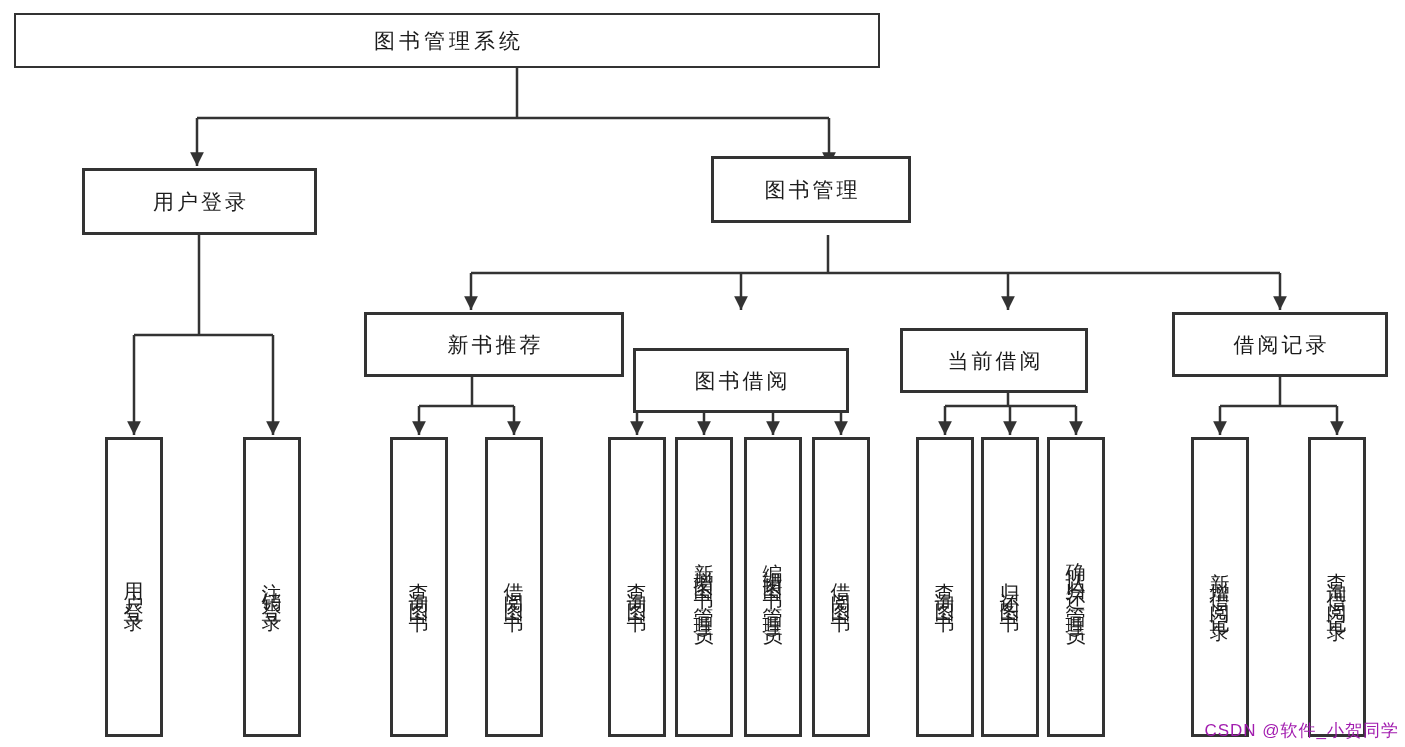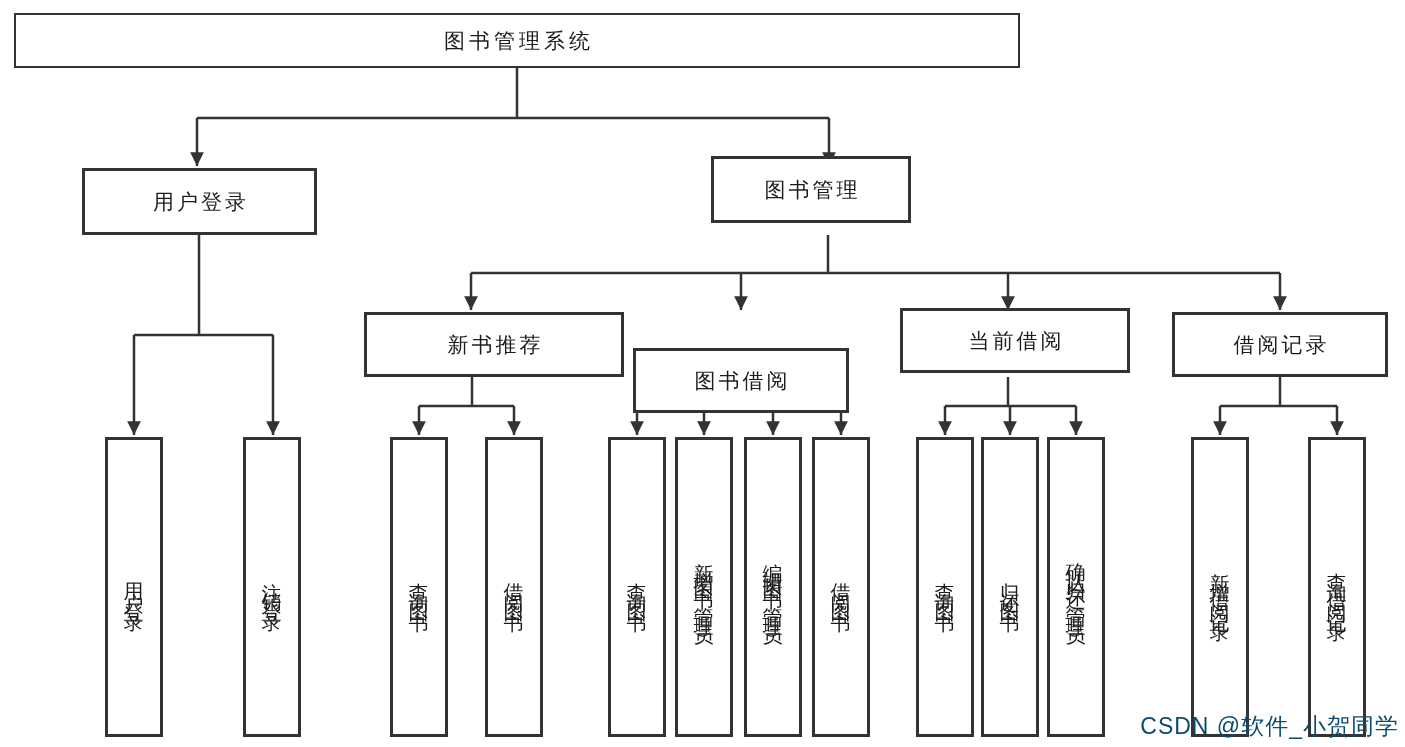--- a/index.html
+++ b/index.html
@@ -29,22 +29,22 @@
     top: 437px; height: 300px; width: 58px;
     display: flex; align-items: center; justify-content: center;
     writing-mode: vertical-rl; text-orientation: mixed;
     font-size: 20px; letter-spacing: 10px;
     color: #1c1c1c;
     line-height: 1;
   }
   .watermark {
     position: absolute; z-index: 3;
     right: 6px; bottom: 5px;
-    font-size: 23px; letter-spacing: 1px;
-    color: #0c4a6e;
+    font-size: 17px; letter-spacing: 1px;
+    color: #a21caf;
     white-space: nowrap;
   }
 </style>
 </head>
 <body>
 
 <div class="canvas">
 
   <svg class="connectors" viewBox="0 0 1405 747" xmlns="http://www.w3.org/2000/svg">
     <defs>
@@ -82,28 +82,28 @@
       <line x1="945" y1="406" x2="945" y2="435" marker-end="url(#arrow)"></line>
       <line x1="1010" y1="406" x2="1010" y2="435" marker-end="url(#arrow)"></line>
       <line x1="1076" y1="406" x2="1076" y2="435" marker-end="url(#arrow)"></line>
 
       <path d="M1280,377 L1280,406 M1220,406 L1337,406"></path>
       <line x1="1220" y1="406" x2="1220" y2="435" marker-end="url(#arrow)"></line>
       <line x1="1337" y1="406" x2="1337" y2="435" marker-end="url(#arrow)"></line>
     </g>
   </svg>
 
-  <div class="node root" style="left:14px; top:13px; width:1006px; height:55px;">图书管理系统</div>
+  <div class="node root" style="left:14px; top:13px; width:866px; height:55px;">图书管理系统</div>
 
   <div class="node" style="left:82px; top:168px; width:235px; height:67px;">用户登录</div>
   <div class="node" style="left:711px; top:156px; width:200px; height:67px;">图书管理</div>
 
   <div class="node" style="left:364px; top:312px; width:260px; height:65px;">新书推荐</div>
   <div class="node" style="left:633px; top:312px; width:216px; height:65px;margin-top:36px;">图书借阅</div>
-  <div class="node" style="left:900px; top:308px; width:230px; height:65px;">当前借阅</div>
+  <div class="node" style="left:900px; top:328px; width:188px; height:65px;">当前借阅</div>
   <div class="node" style="left:1172px; top:312px; width:216px; height:65px;">借阅记录</div>
 
   <div class="vnode" style="left:105px;">用户登录</div>
   <div class="vnode" style="left:243px;">注销登录</div>
 
   <div class="vnode" style="left:390px;">查询图书</div>
   <div class="vnode" style="left:485px;">借阅图书</div>
 
   <div class="vnode" style="left:608px;">查询图书</div>
   <div class="vnode" style="left:675px; letter-spacing:9px;">新增图书（管理员）</div>

